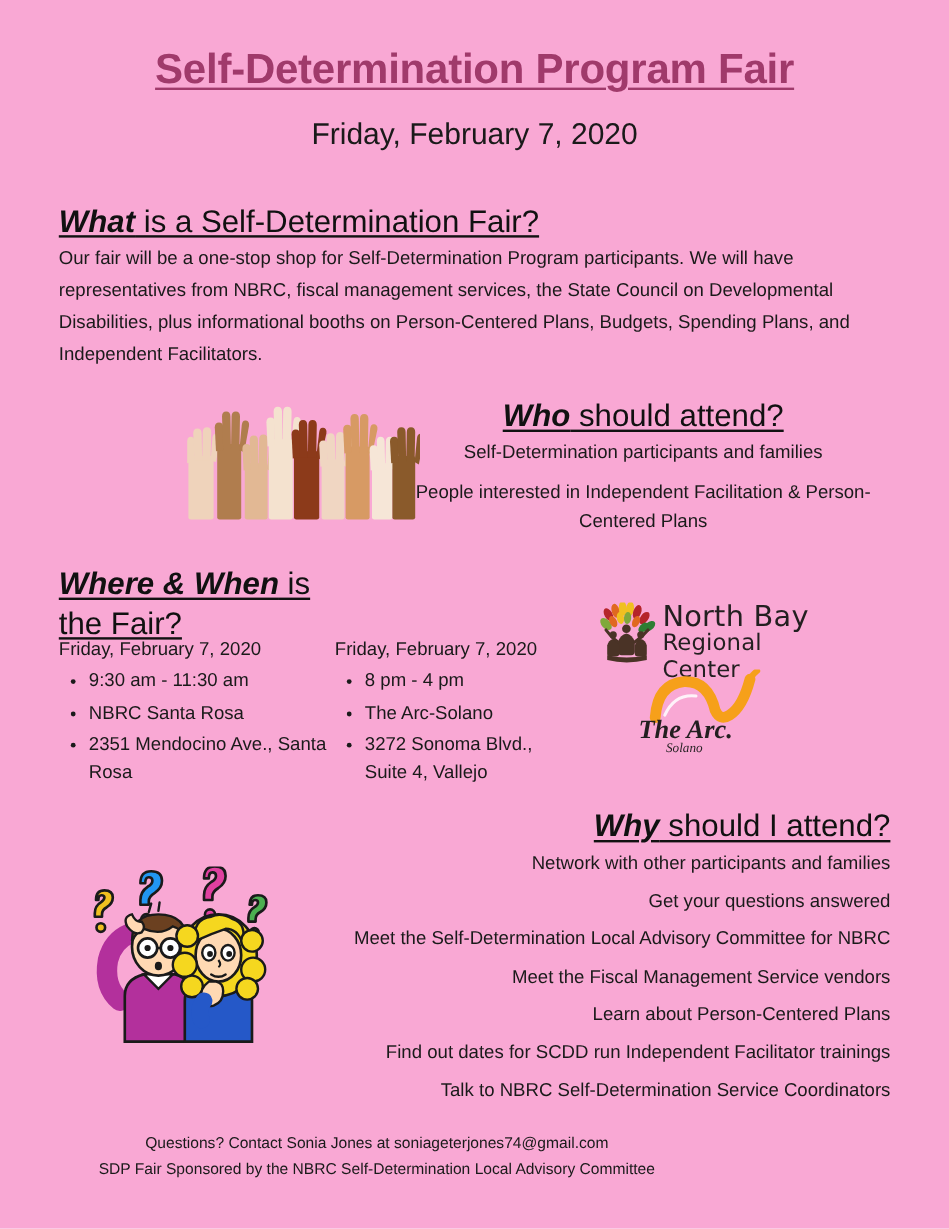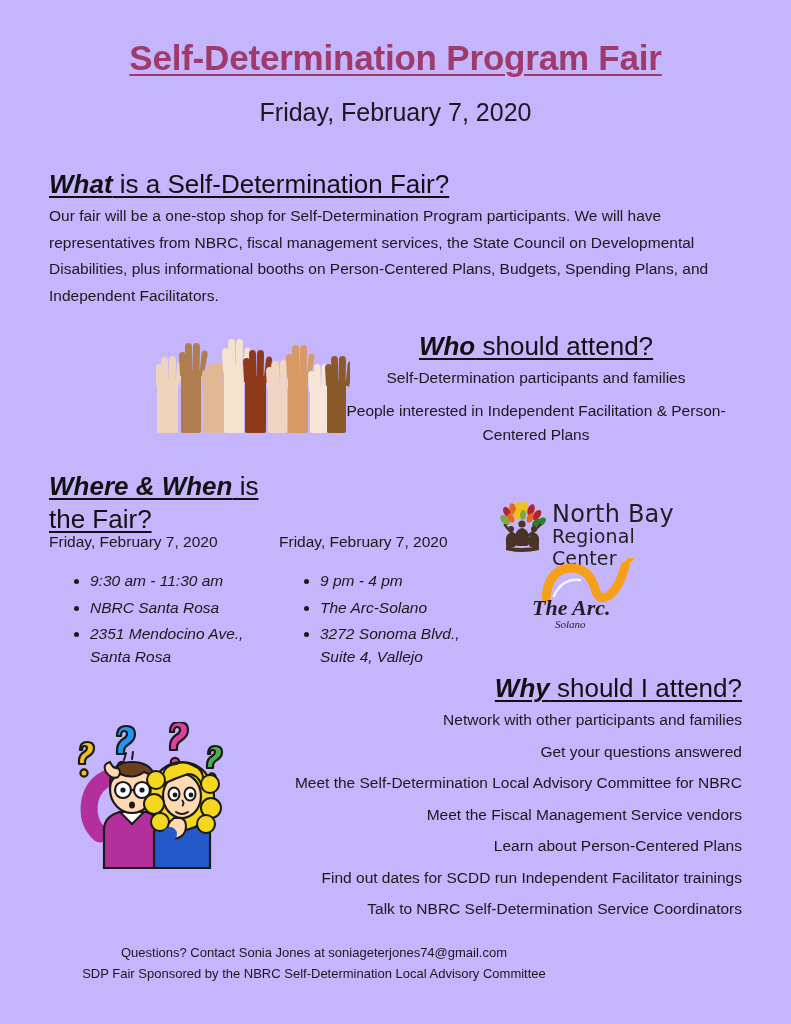--- a/index.html
+++ b/index.html
@@ -8,21 +8,21 @@
     background: #ffffff;
   }
   body {
     font-family: "Liberation Sans", sans-serif;
     color: #1a1a1a;
   }
   #page {
     position: relative;
     width: 791px;
     height: 1024px;
-    background: #c4b5fd;
+    background: #f9a8d4;
     overflow: hidden;
   }
 
   
   .title {
     position: absolute;
     left: 0;
     top: 38px;
     width: 791px;
     text-align: center;
@@ -85,21 +85,21 @@
   #where-heading { left: 49px; top: 470px; width: 215px; }
   #where-cols {
     left: 49px; top: 530px; width: 430px;
     font-size: 15.5px;
     line-height: 1.5;
   }
   .wcol { display: inline-block; vertical-align: top; }
   .wcol.a { width: 230px; }
   .wcol.b { width: 200px; }
   .wcol .date { margin: 0 0 3px 0; }
-  .wcol ul { margin: 16px; padding-left: 25px; list-style: disc; font-style: italic; }
+  .wcol ul { margin: 0; padding-left: 25px; list-style: disc; }
   .wcol li { margin-bottom: 3px; }
 
   #why-heading { left: 250px; top: 672px; width: 492px; text-align: right; }
   #why-body {
     left: 230px; top: 708px; width: 512px;
     text-align: right;
     font-size: 15.5px;
     line-height: 1.52;
   }
   #why-body .ln { margin-bottom: 8px; }
@@ -258,21 +258,21 @@
     <div class="wcol a">
       <div class="date">Friday, February 7, 2020</div>
       <ul>
         <li>9:30 am - 11:30 am</li>
         <li>NBRC Santa Rosa</li>
         <li>2351 Mendocino Ave., Santa Rosa</li>
       </ul>
     </div><div class="wcol b">
       <div class="date">Friday, February 7, 2020</div>
       <ul>
-        <li>9 pm - 4 pm</li>
+        <li>8 pm - 4 pm</li>
         <li>The Arc-Solano</li>
         <li>3272 Sonoma Blvd., Suite 4, Vallejo</li>
       </ul>
     </div>
   </div>
 
   <div class="blk" id="nbrc-logo">
     <svg width="52" height="52" viewBox="0 0 52 52" class="svg-abs">
 
       <g>

